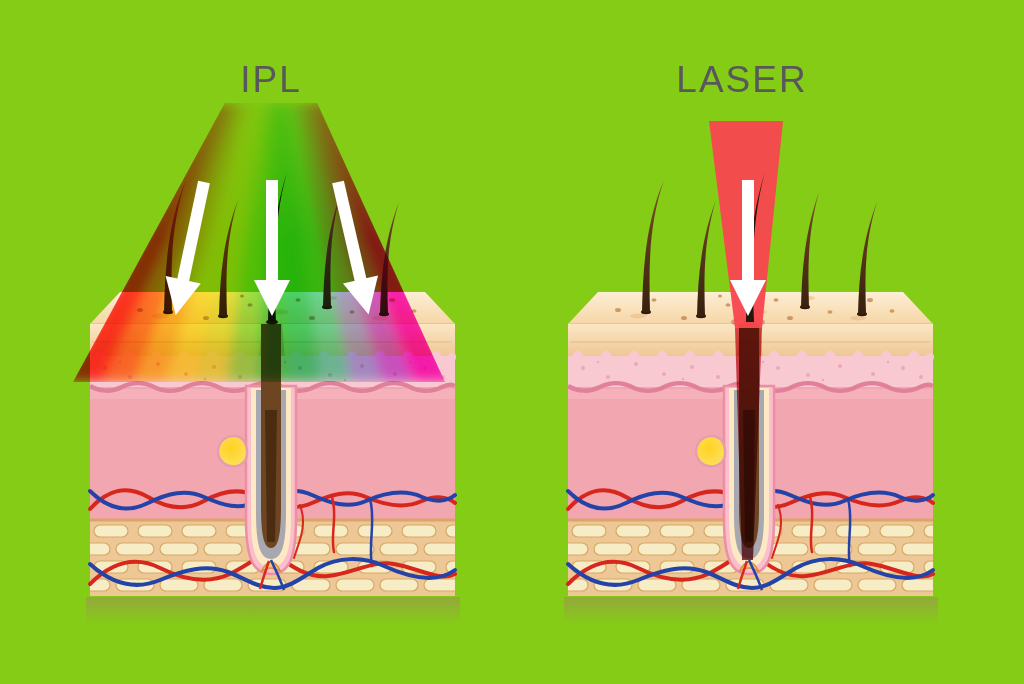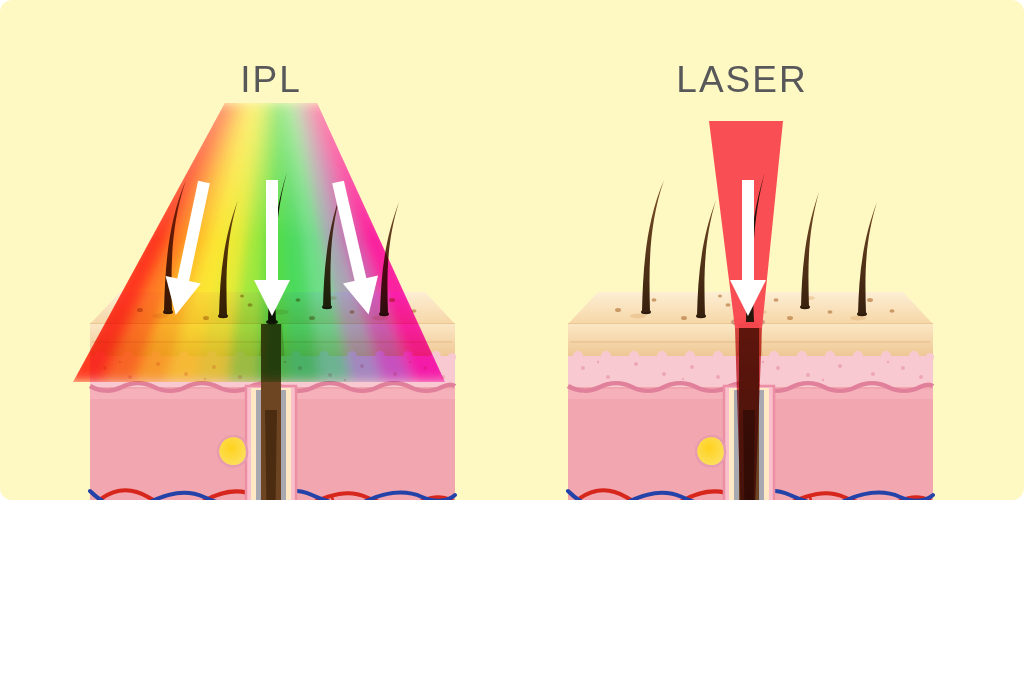--- a/index.html
+++ b/index.html
@@ -1,17 +1,17 @@
 <!DOCTYPE html>
 <html><head>
 <meta charset="utf-8">
 <style>
   html,body{margin:0;padding:0;background:#ffffff;}
-  #stage{position:relative;width:1024px;height:500px;background:#fef9c3;overflow:hidden;
-         font-family:"Liberation Sans",sans-serif;border-radius:12px;}
+  #stage{position:relative;width:1024px;height:684px;background:#84cc16;overflow:hidden;
+         font-family:"Liberation Sans",sans-serif;}
   svg{display:block;}
   .panel-title{font-family:"Liberation Sans",sans-serif;font-size:37px;font-weight:400;
                letter-spacing:2px;fill:#58585a;}
 </style>
 </head>
 <body>
 
 <div id="stage">
 <svg width="1024" height="684" viewBox="0 0 1024 684">
   <defs>

